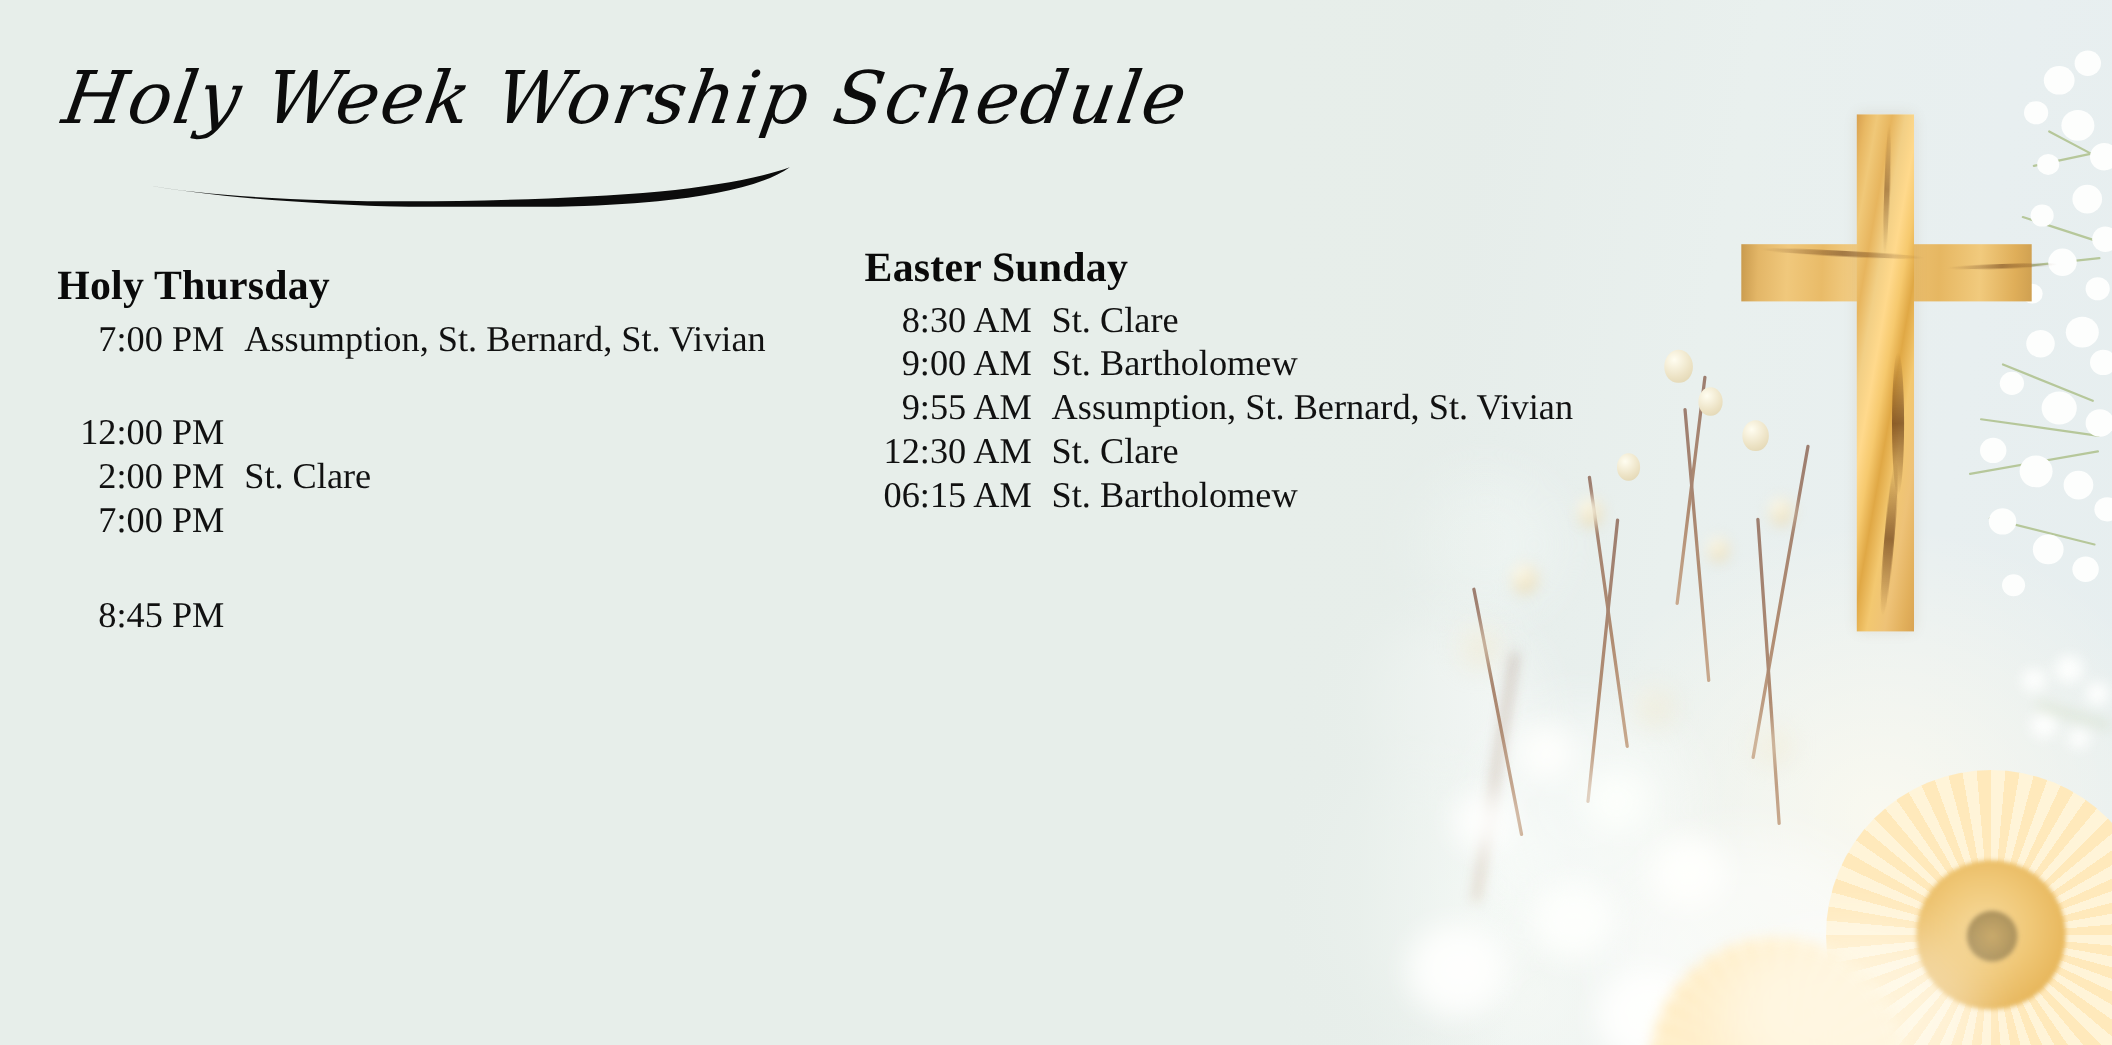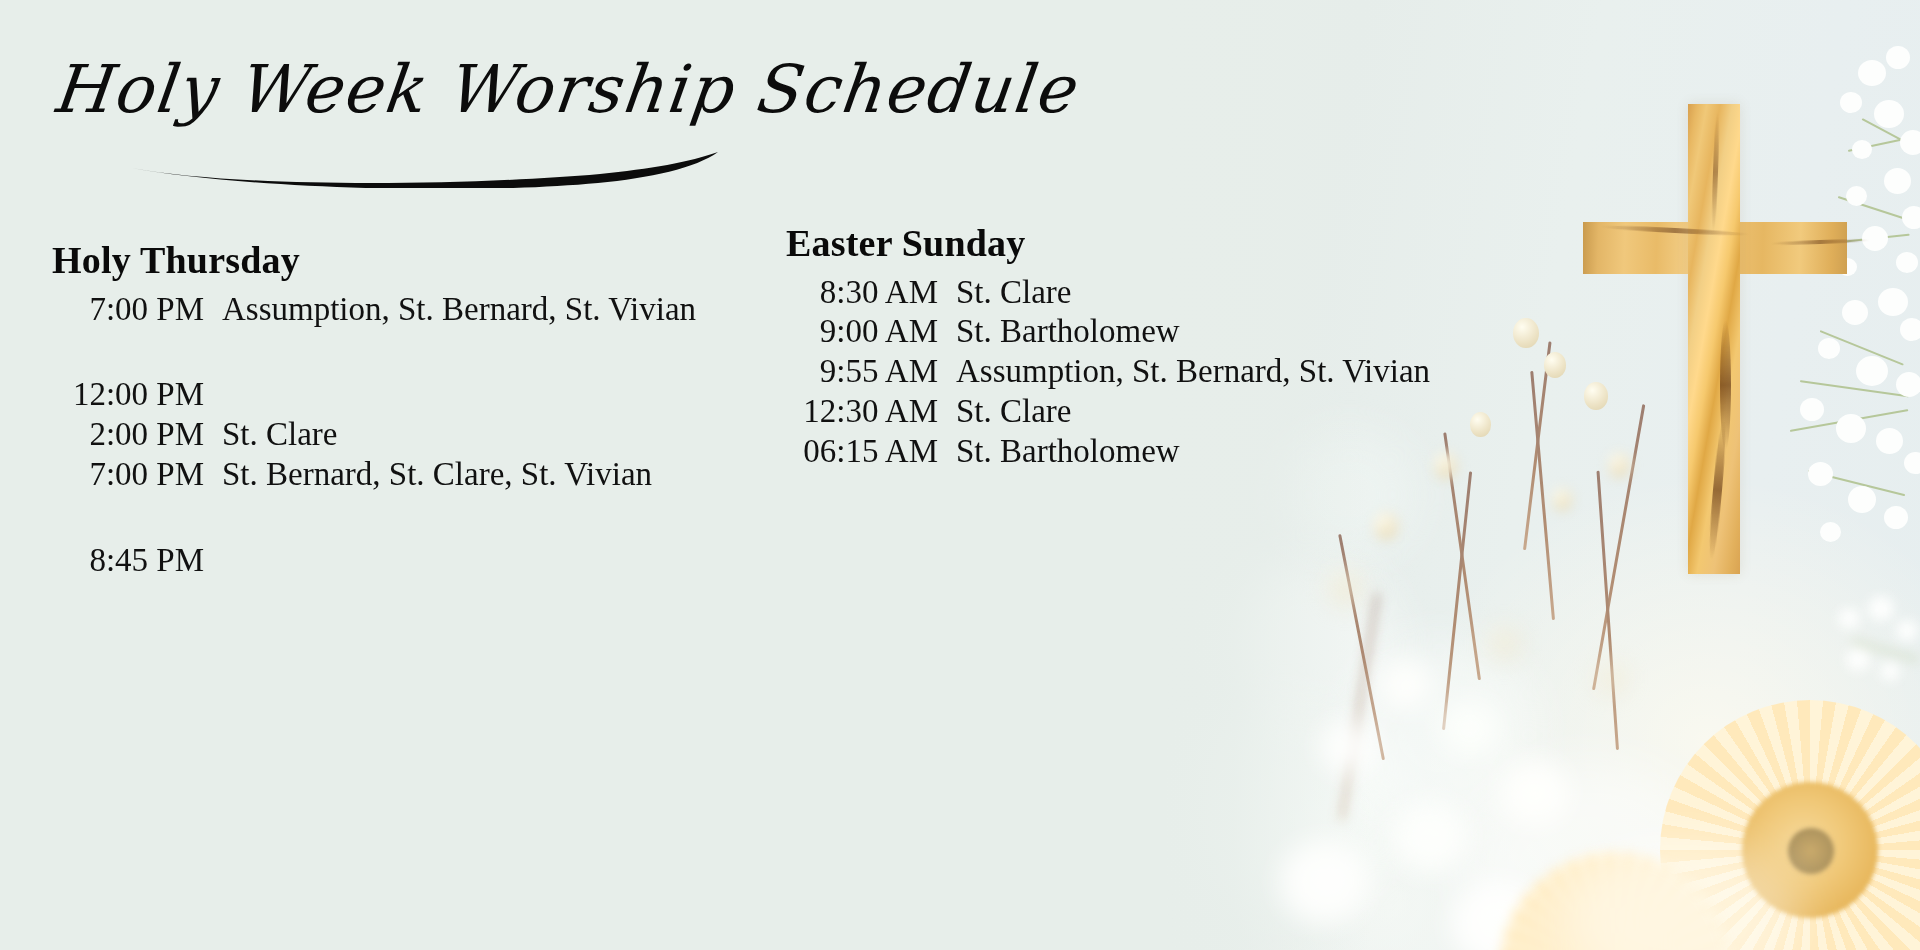--- a/index.html
+++ b/index.html
@@ -324,21 +324,20 @@
       <div class="entries">
         <div class="entry">
           <span class="entry-time">12:00 PM</span>
         </div>
         <div class="entry">
           <span class="entry-time">2:00 PM</span>
           <span class="entry-places">St. Clare</span>
         </div>
         <div class="entry">
           <span class="entry-time">7:00 PM</span>
-          <span class="entry-places">St. Bernard, St. Clare, St. Vivian</span>
         </div>
       </div>
       <div class="gap-1"></div>
       <div class="entries">
         <div class="entry">
           <span class="entry-time">8:45 PM</span>
         </div>
       </div>
     </div>
 

